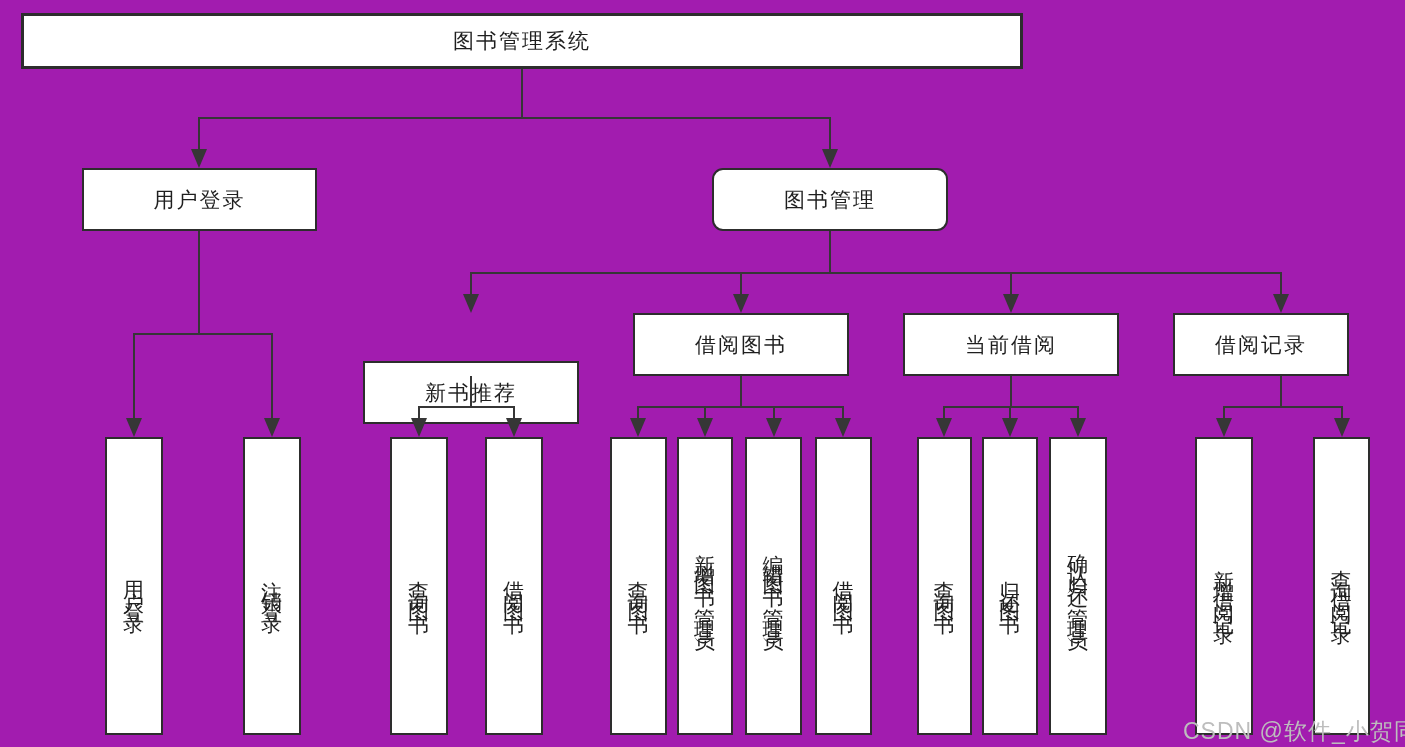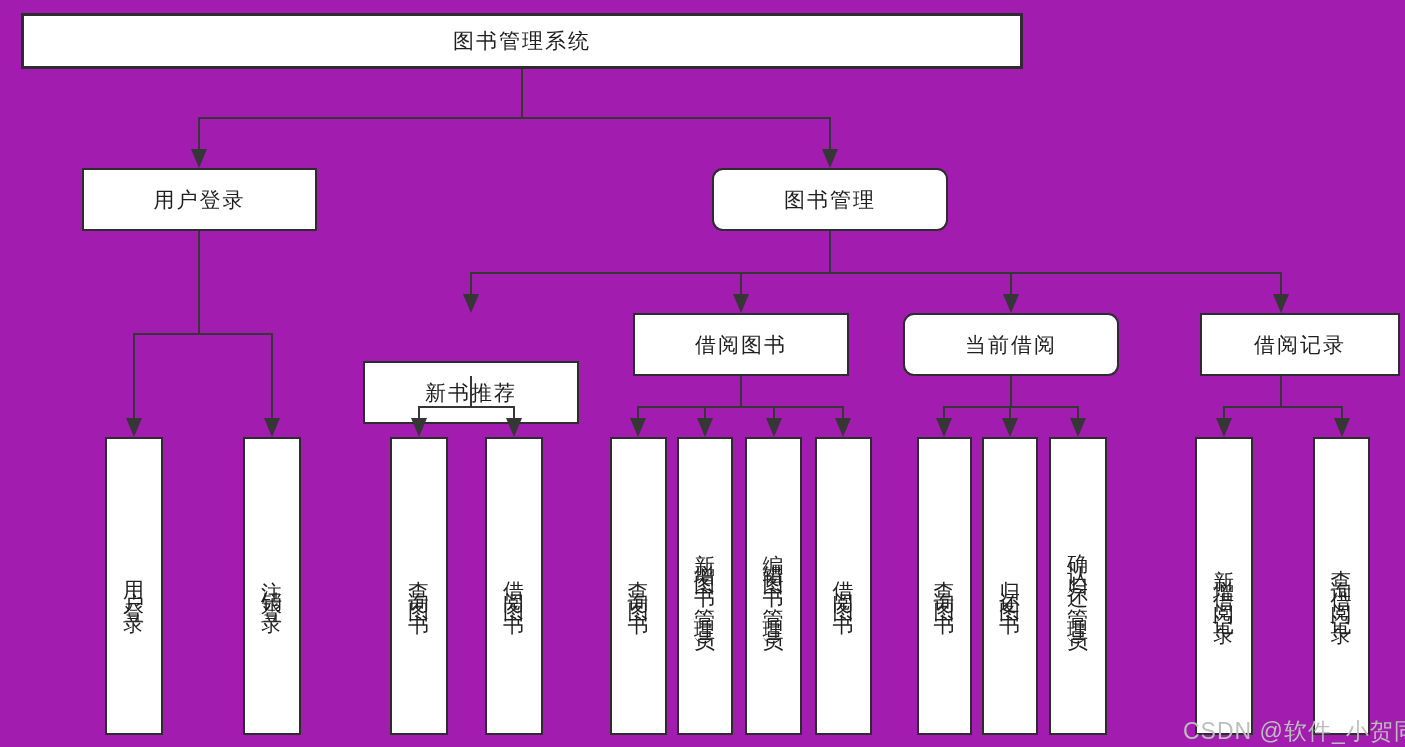--- a/index.html
+++ b/index.html
@@ -55,22 +55,22 @@
 
 <div id="canvas">
 
   <div class="box root" style="left:21px; top:13px; width:1002px; height:56px;">图书管理系统</div>
 
   <div class="box" style="left:82px; top:168px; width:235px; height:63px;">用户登录</div>
   <div class="box" style="left:712px; top:168px; width:236px; height:63px;border-radius:11px;">图书管理</div>
 
   <div class="box" style="left:363px; top:313px; width:216px; height:63px;margin-top:48px;">新书推荐</div>
   <div class="box" style="left:633px; top:313px; width:216px; height:63px;">借阅图书</div>
-  <div class="box" style="left:903px; top:313px; width:216px; height:63px;border-radius:11px;">当前借阅</div>
-  <div class="box" style="left:1173px; top:313px; width:200px; height:63px;margin-left:27px;">借阅记录</div>
+  <div class="box" style="left:903px; top:313px; width:216px; height:63px;">当前借阅</div>
+  <div class="box" style="left:1173px; top:313px; width:176px; height:63px;">借阅记录</div>
 
   <div class="box leaf" style="left:105px; top:437px; width:58px; height:298px;">用户登录</div>
   <div class="box leaf" style="left:243px; top:437px; width:58px; height:298px;">注销登录</div>
 
   <div class="box leaf" style="left:390px; top:437px; width:58px; height:298px;">查询图书</div>
   <div class="box leaf" style="left:485px; top:437px; width:58px; height:298px;">借阅图书</div>
 
   <div class="box leaf" style="left:610px; top:437px; width:57px; height:298px;">查询图书</div>
   <div class="box leaf" style="left:677px; top:437px; width:56px; height:298px;">新增图书（管理员）</div>
   <div class="box leaf" style="left:745px; top:437px; width:57px; height:298px;">编辑图书（管理员）</div>

